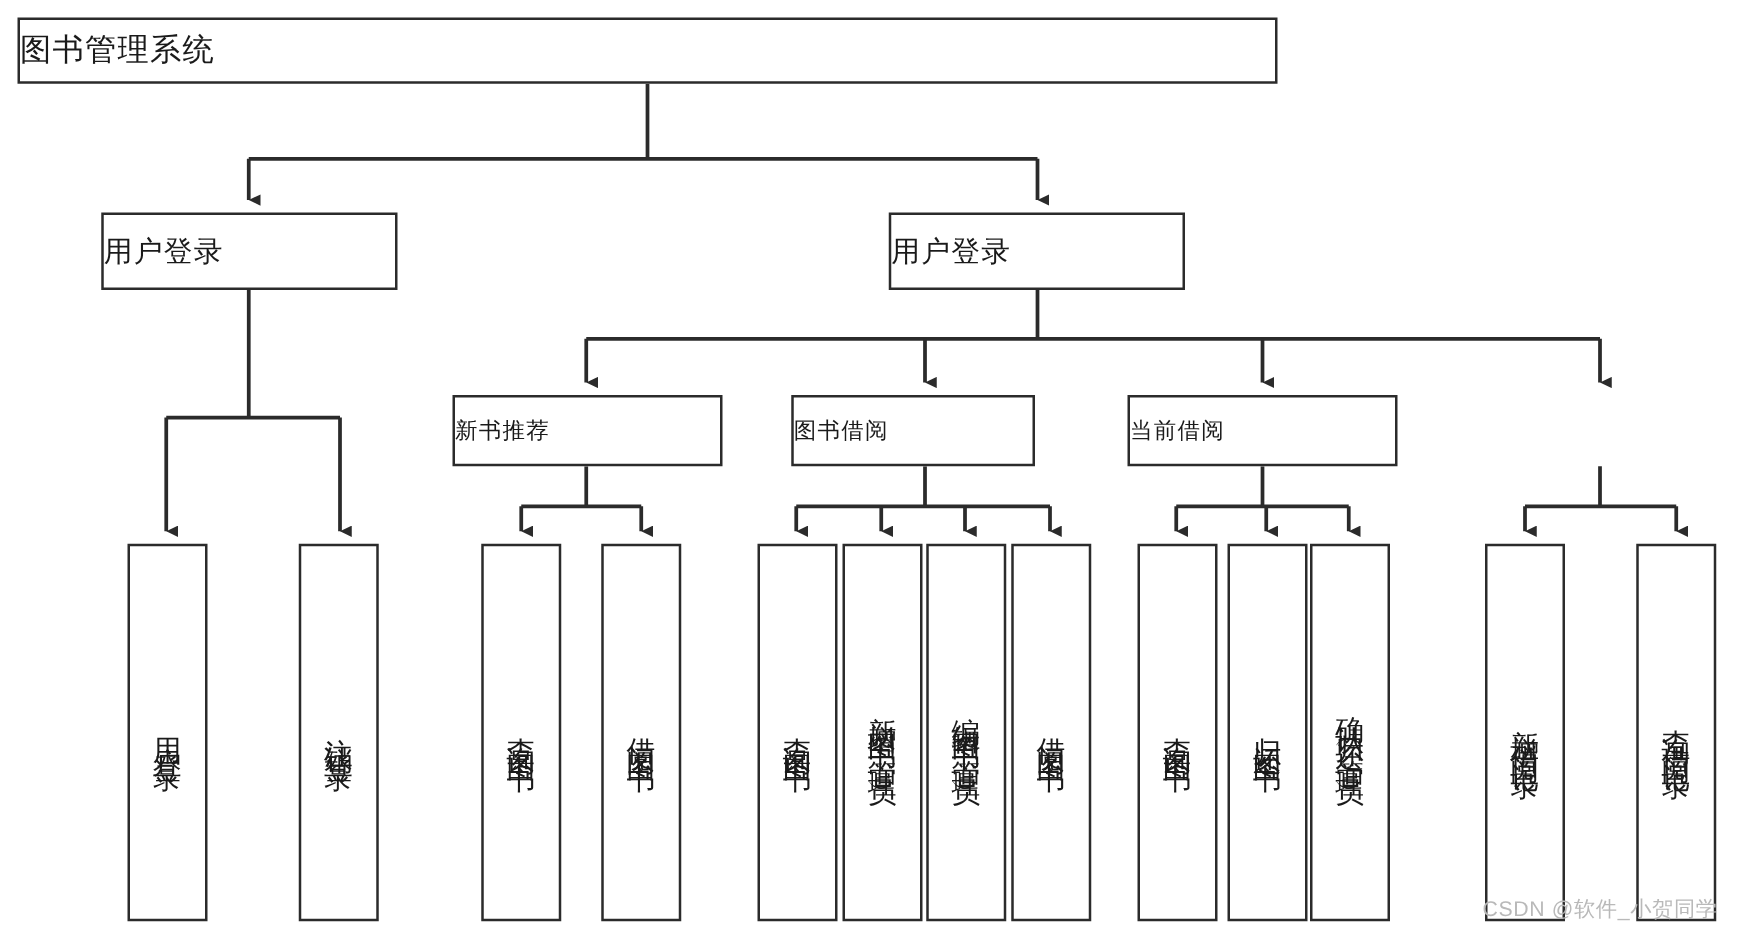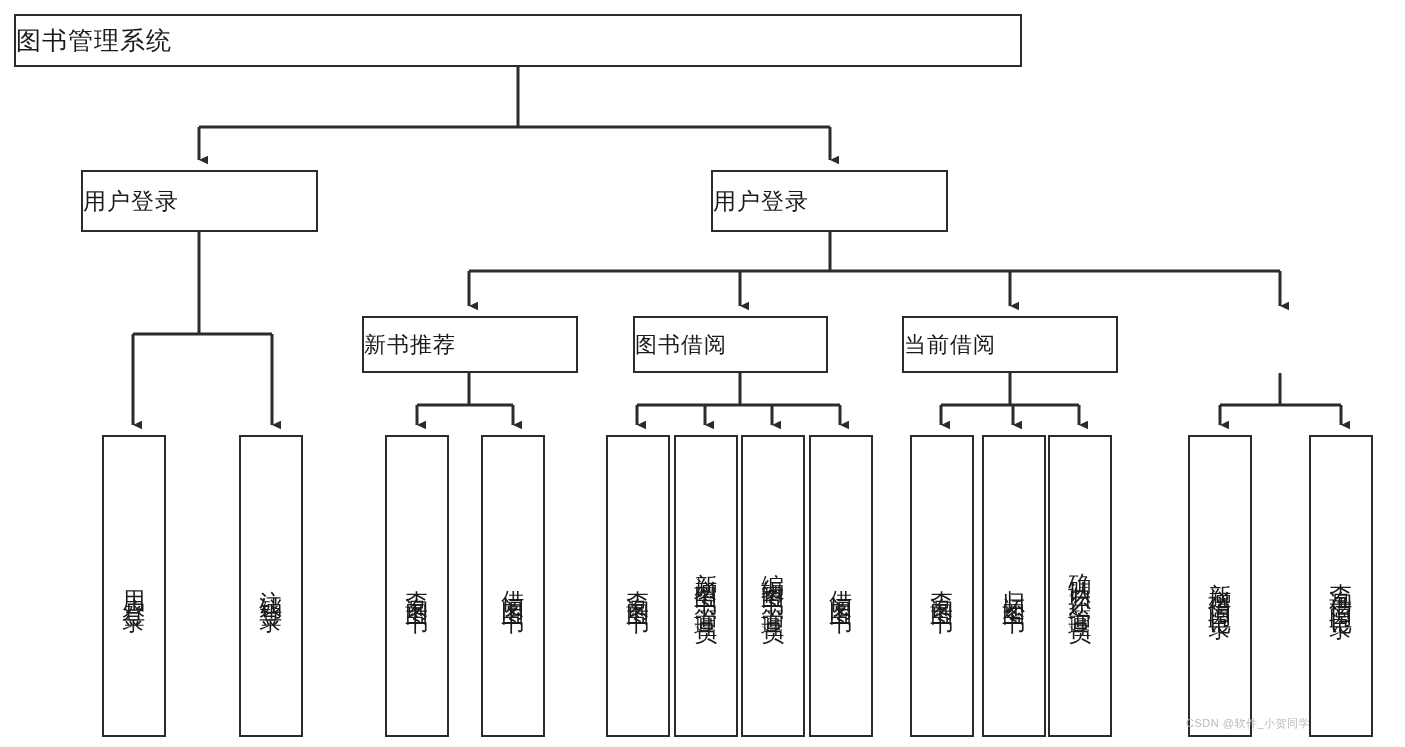--- a/index.html
+++ b/index.html
@@ -33,21 +33,21 @@
   }
   .node-label {
     color: #1a1a1a;
     font-weight: 400;
     letter-spacing: 1px;
     white-space: nowrap;
     line-height: 1.15;
   }
   .node-box.level-root .node-label { font-size: 25px; }
   .node-box.level-2 .node-label { font-size: 23px; }
-  .node-box.level-3 .node-label { font-size: 22px; }
+  .node-box.level-3 .node-label { font-size: 18px; }
   .node-box.leaf {
     align-items: center;
     justify-content: center;
   }
   .node-box.leaf .node-label {
     font-size: 23px;
     writing-mode: vertical-rl;
     text-orientation: upright;
     letter-spacing: 7px;
     white-space: normal;
@@ -59,21 +59,21 @@
     left: 0;
     top: 0;
     width: 1405px;
     height: 747px;
     pointer-events: none;
   }
   #watermark {
     position: absolute;
     left: 1186px;
     top: 716px;
-    font-size: 11px;
+    font-size: 17px;
     color: #b9b9b9;
     letter-spacing: 0.5px;
     white-space: nowrap;
   }
 </style>
 </head>
 <body>
 
 <div id="diagram-root">
 

